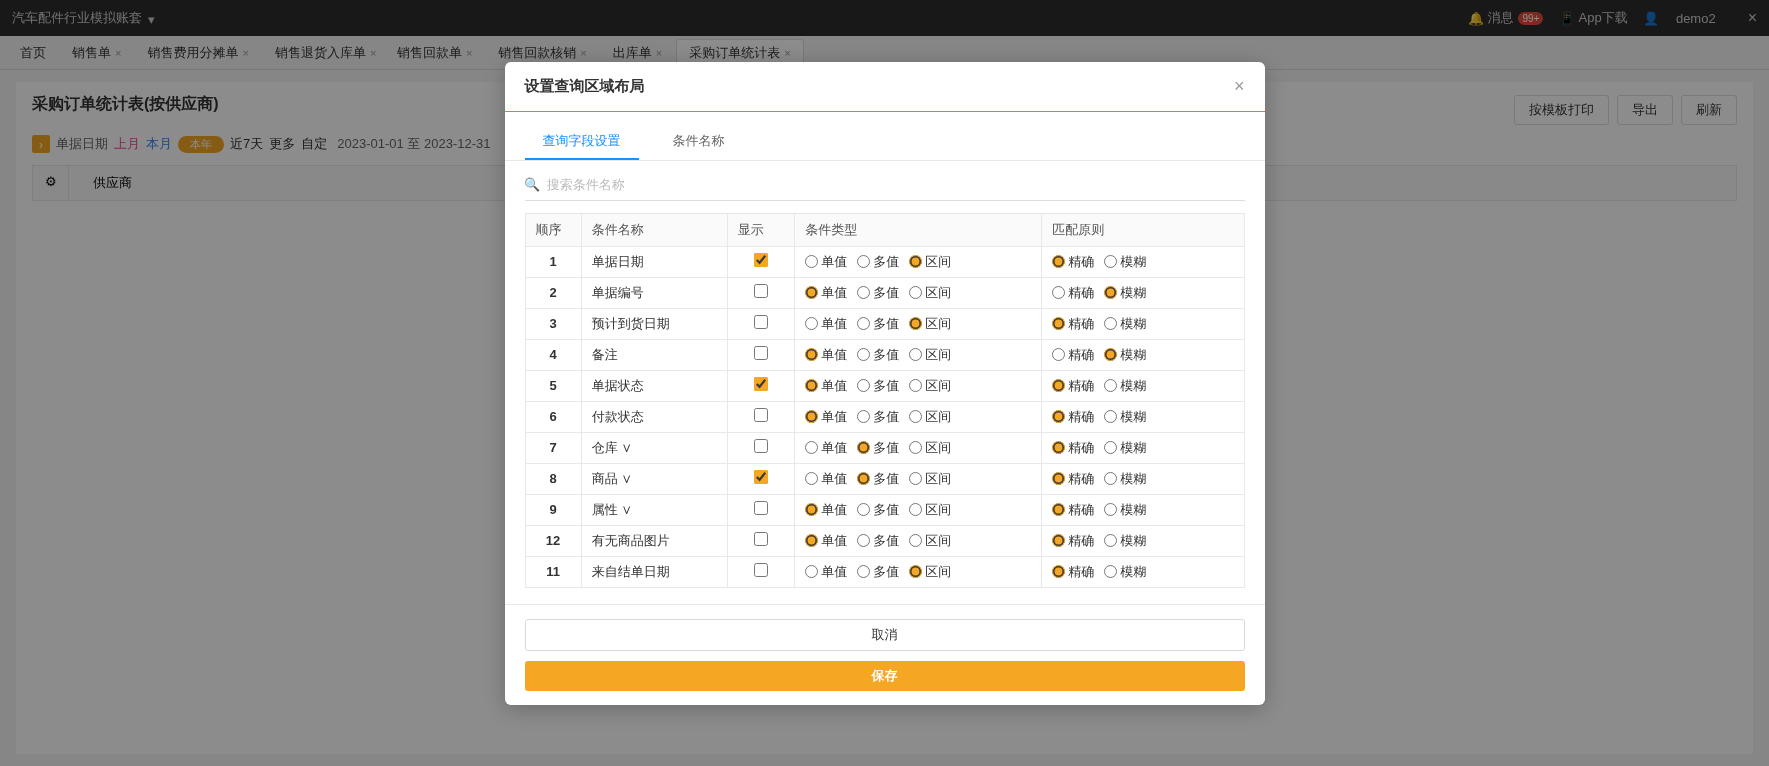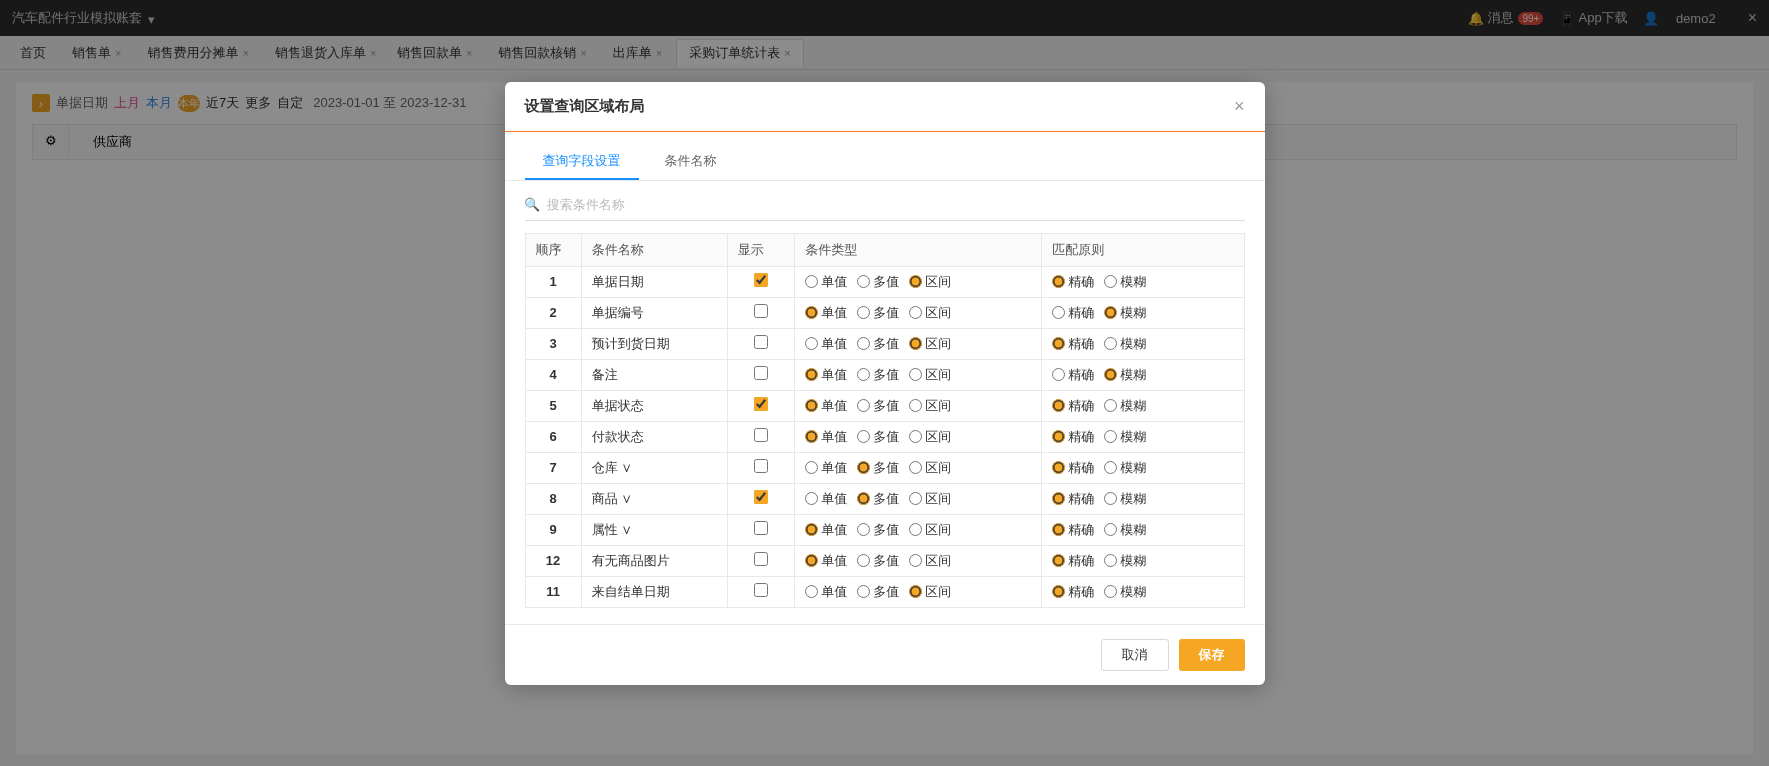--- a/index.html
+++ b/index.html
@@ -44,21 +44,21 @@
     
     .page-content {
       background: #fff;
       padding: 12px 16px;
       position: relative;
     }
     .page-title { font-size: 16px; font-weight: bold; color: #333; margin-bottom: 10px; }
     .btn-white { background: #fff; color: #333; border: 1px solid #ddd; padding: 5px 14px; border-radius: 3px; cursor: pointer; font-size: 13px; }
 
     .filter-bar { display: flex; align-items: center; gap: 6px; font-size: 13px; color: #333; flex-wrap: wrap; }
-    .filter-date-badge { background: #f5a623; color: #fff; border-radius: 10px; font-size: 11px; padding: 1px 0; }
+    .filter-date-badge { background: #f5a623; color: #fff; border-radius: 10px; font-size: 11px; padding: 1px 12px; }
 
     
     .overlay {
       position: fixed;
       top: 0; left: 0; right: 0; bottom: 0;
       background: rgba(0,0,0,0.45);
       z-index: 100;
       display: flex;
       align-items: center;
       justify-content: center;
@@ -81,21 +81,21 @@
       align-items: center;
       justify-content: space-between;
     }
     .dialog-title { font-size: 15px; font-weight: bold; color: #333; }
     .dialog-close { cursor: pointer; color: #999; font-size: 18px; }
 
     .dialog-tabs {
       display: flex;
       padding: 12px 20px 0;
       border-bottom: 1px solid #e8e8e8;
-      gap: 8px;
+      gap: 16px;
     }
     .dialog-tab {
       padding: 8px 18px;
       cursor: pointer;
       color: #666;
       font-size: 13px;
       border-bottom: 2px solid transparent;
     }
     .dialog-tab.active {
       color: #1890ff;
@@ -150,20 +150,21 @@
     .checkbox-input { accent-color: #f5a623; cursor: pointer; width: 14px; height: 14px; }
 
     .row-num { color: #f5a623; font-weight: bold; text-align: center; }
 
     .dialog-footer {
       padding: 14px 20px;
       border-top: 1px solid #e8e8e8;
       display: flex;
       justify-content: flex-end;
       gap: 10px;
+      flex-direction: column;
     }
     .btn-cancel { background: #fff; color: #333; border: 1px solid #d9d9d9; padding: 6px 20px; border-radius: 3px; cursor: pointer; font-size: 13px; }
     .btn-save { background: #f5a623; color: #fff; border: none; padding: 6px 20px; border-radius: 3px; cursor: pointer; font-size: 13px; font-weight: bold; }
 
     
     .dialog-body::-webkit-scrollbar { width: 6px; }
     .dialog-body::-webkit-scrollbar-track { background: #f5f5f5; }
     .dialog-body::-webkit-scrollbar-thumb { background: #ccc; border-radius: 3px; }
   </style>
 </head>
@@ -220,20 +221,28 @@
   </div>
   <div class="tab-item active">
     <span>采购订单统计表</span>
     <span class="tab-close">×</span>
   </div>
 </div>
 
 <div class="page-content" style="height:calc(766px - 36px - 34px);position:relative;background:#f5f5f5;">
 
   <div style="background:#fff;padding:12px 16px;height:100%;">
+    <div style="display:flex;align-items:center;justify-content:space-between;margin-bottom:10px;">
+      <div class="page-title">采购订单统计表(按供应商)</div>
+      <div style="display:flex;gap:8px;">
+        <button class="btn-white">按模板打印</button>
+        <button class="btn-white">导出</button>
+        <button class="btn-white">刷新</button>
+      </div>
+    </div>
     <div class="filter-bar">
       <span style="background:#f5a623;color:#fff;width:18px;height:18px;display:inline-flex;align-items:center;justify-content:center;border-radius:2px;cursor:pointer;">›</span>
       <span style="color:#666;">单据日期</span>
       <span style="cursor:pointer;color:#ec4899;">上月</span>
       <span style="cursor:pointer;color:#3b82f6;">本月</span>
       <span class="filter-date-badge" style="cursor:pointer;">本年</span>
       <span style="cursor:pointer;color:#333;">近7天</span>
       <span style="cursor:pointer;color:#333;">更多</span>
       <span style="cursor:pointer;color:#333;">自定</span>
       <span style="color:#666;margin-left:4px;">2023-01-01 至 2023-12-31</span>

